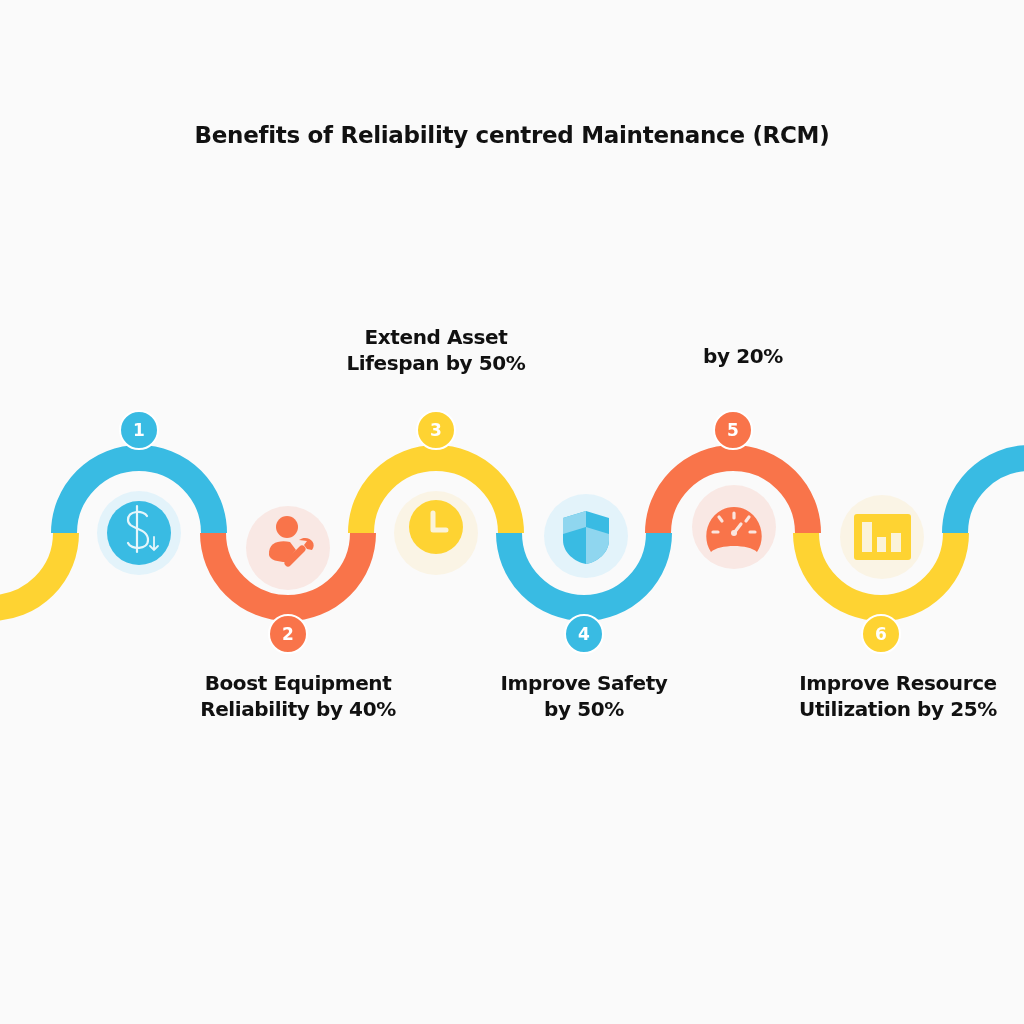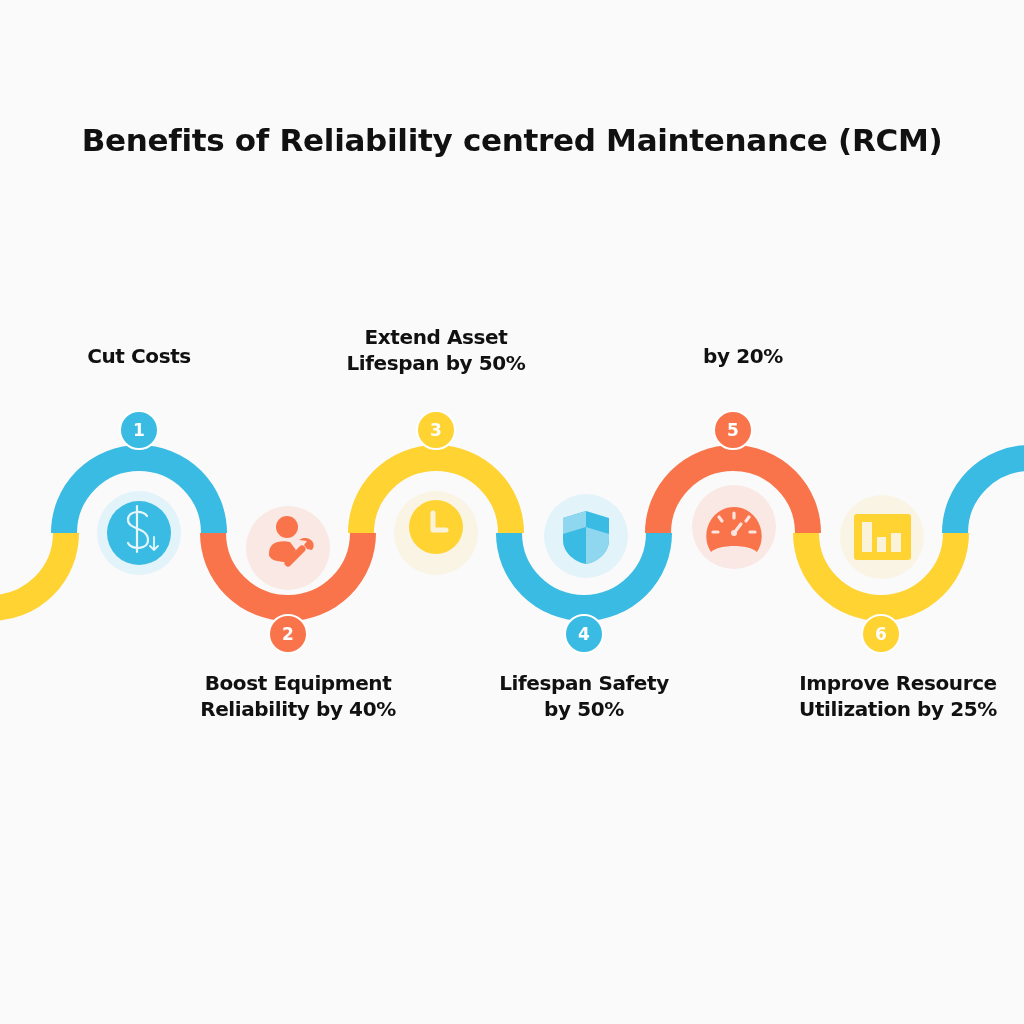--- a/index.html
+++ b/index.html
@@ -4,21 +4,21 @@
 <style>
   html, body { margin: 0; padding: 0; }
   body {
     width: 1024px; height: 1024px; background: #fafafa;
     position: relative; overflow: hidden;
     font-family: "DejaVu Sans", "Liberation Sans", sans-serif;
     color: #111;
   }
   .title {
     position: absolute; left: 0; top: 122px; width: 1024px;
-    text-align: center; font-size: 31px; font-weight: bold; letter-spacing: -0.3px;
+    text-align: center; font-size: 23px; font-weight: bold; letter-spacing: -0.3px;
   }
   .label {
     position: absolute; width: 260px; text-align: center;
     font-size: 20px; font-weight: bold; line-height: 26px; letter-spacing: -0.4px;
   }
   svg.wave { position: absolute; left: 0; top: 0; }
   .badge-num { font-family: "DejaVu Sans", sans-serif; font-weight: bold; font-size: 17px; fill: #fff; }
 </style>
 </head>
 <body>
@@ -116,33 +116,32 @@
     <circle cx="733" cy="430" r="19" fill="#f9744a" stroke="#fff" stroke-width="2"></circle>
     <text x="733" y="436" text-anchor="middle" class="badge-num">5</text>
   </g>
   <g>
     <circle cx="881" cy="634" r="19" fill="#fed332" stroke="#fff" stroke-width="2"></circle>
     <text x="881" y="640" text-anchor="middle" class="badge-num">6</text>
   </g>
 </svg>
 
 <div class="label" style="left:9px; top:343px;">
-  <div>Cut Costs</div>
 </div>
 <div class="label" style="left:306px; top:324px;">
   <div>Extend Asset</div>
   <div>Lifespan by 50%</div>
 </div>
 <div class="label" style="left:613px; top:343px;">
   <div>by 20%</div>
 </div>
 <div class="label" style="left:168px; top:670px;">
   <div>Boost Equipment</div>
   <div>Reliability by 40%</div>
 </div>
 <div class="label" style="left:454px; top:670px;">
-  <div>Lifespan Safety</div>
+  <div>Improve Safety</div>
   <div>by 50%</div>
 </div>
 <div class="label" style="left:768px; top:670px;">
   <div>Improve Resource</div>
   <div>Utilization by 25%</div>
 </div>
 
 </body></html>

